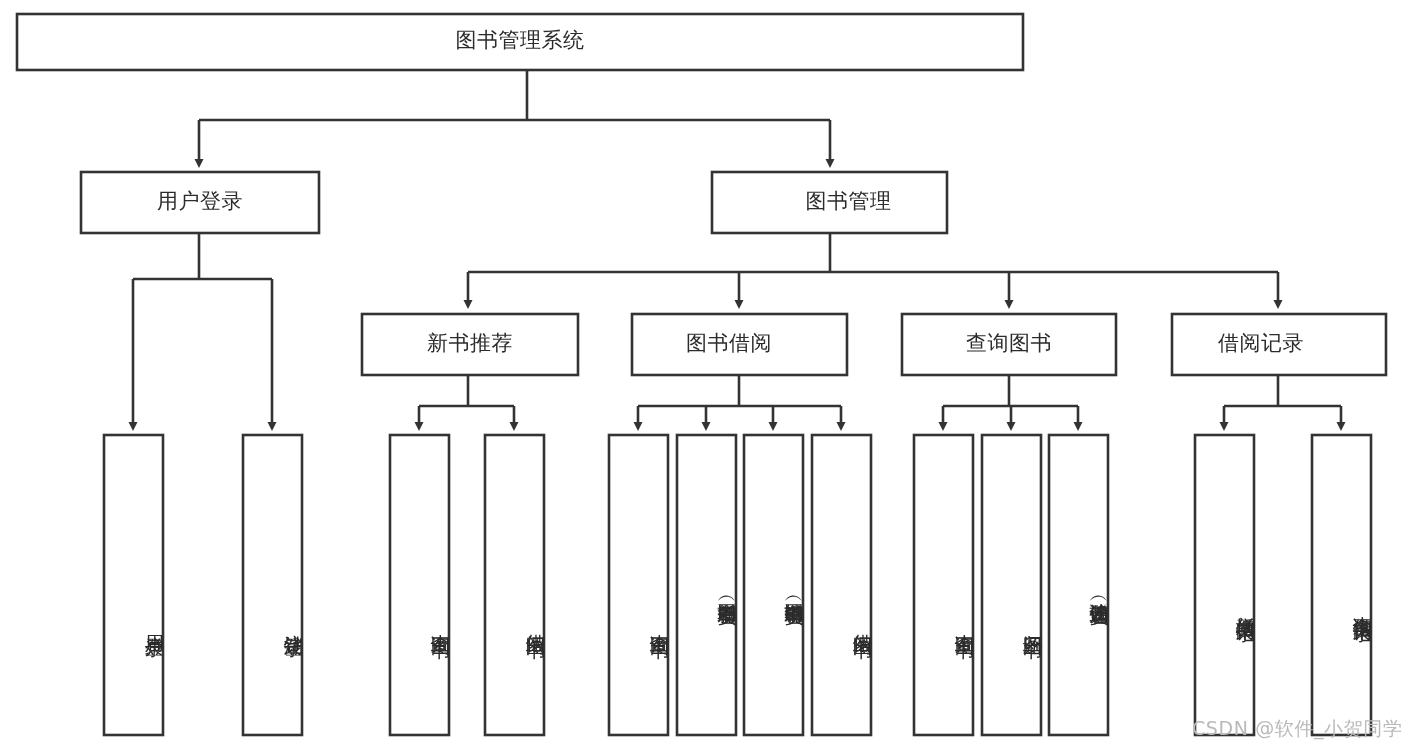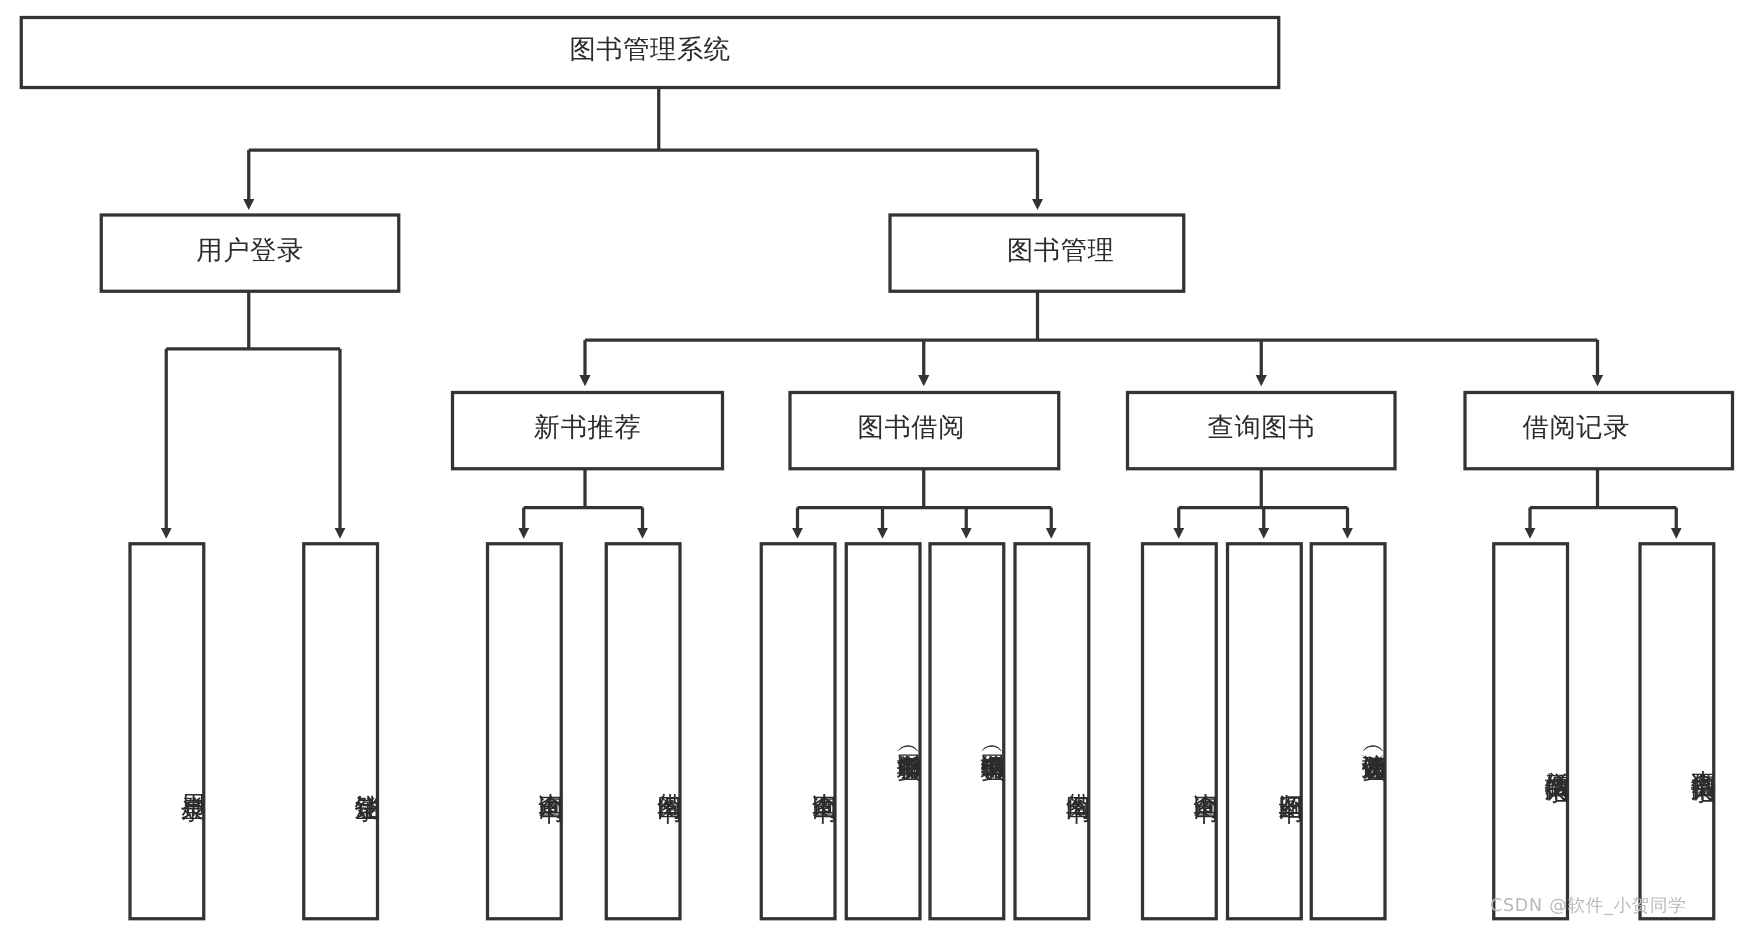--- a/index.html
+++ b/index.html
@@ -67,21 +67,21 @@
     padding-top: 6px;
     box-sizing: border-box;
   }
   .node-label.vertical.tall-text {
     font-size: 19px;
     letter-spacing: 0.5px;
   }
   .watermark {
     position: absolute;
     color: #b9b9b9;
-    font-size: 14px;
+    font-size: 19px;
     letter-spacing: 0.6px;
     white-space: nowrap;
     user-select: none;
   }
 </style>
 </head>
 <body>
 
 <div id="diagram-root">
 

